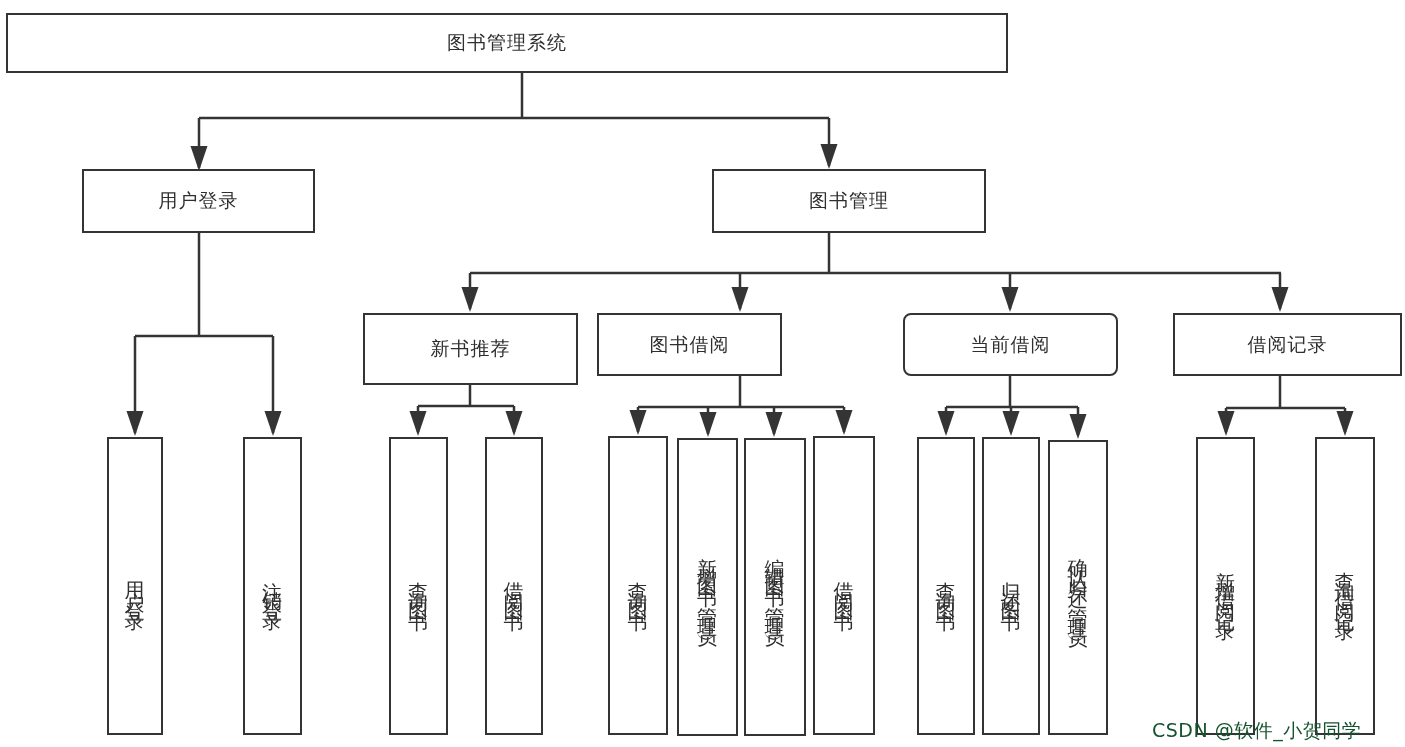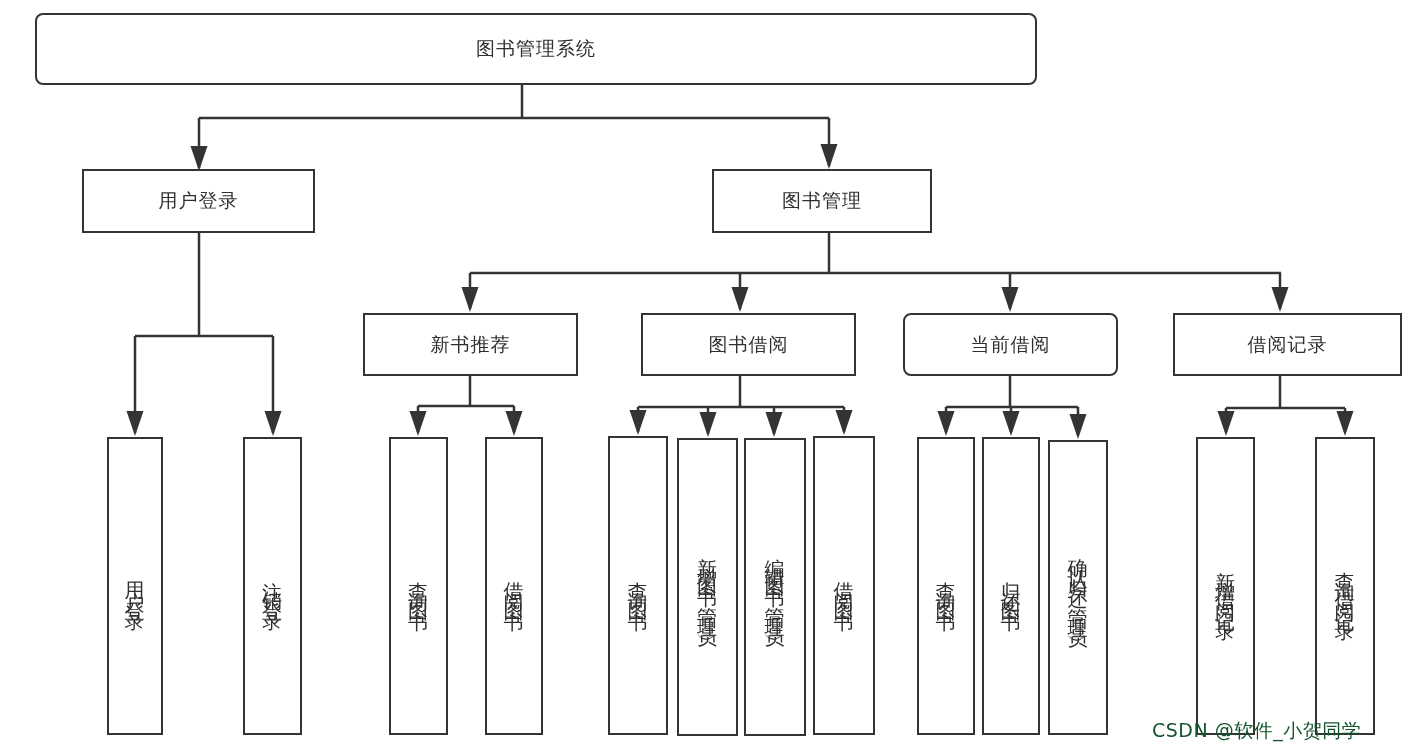--- a/index.html
+++ b/index.html
@@ -61,35 +61,35 @@
       <polygon points="765.5,412 782.5,412 774,437"></polygon>
       <polygon points="835.5,410 852.5,410 844,435"></polygon>
       <polygon points="937.5,411 954.5,411 946,436"></polygon>
       <polygon points="1002.5,411 1019.5,411 1011,436"></polygon>
       <polygon points="1069.5,414 1086.5,414 1078,439"></polygon>
       <polygon points="1217.5,411 1234.5,411 1226,436"></polygon>
       <polygon points="1336.5,411 1353.5,411 1345,436"></polygon>
     </g>
   </svg>
 
-  <div class="node h" style="left:35px;top:13px;width:1002px;height:72px;border-radius:8px;">
+  <div class="node h" style="left:6px;top:13px;width:1002px;height:60px;">
     <span>图书管理系统</span>
   </div>
 
   <div class="node h" style="left:82px;top:169px;width:233px;height:64px;">
     <span>用户登录</span>
   </div>
-  <div class="node h" style="left:712px;top:169px;width:220px;height:64px;">
+  <div class="node h" style="left:712px;top:169px;width:274px;height:64px;">
     <span>图书管理</span>
   </div>
 
-  <div class="node h" style="left:363px;top:313px;width:215px;height:63px;">
+  <div class="node h" style="left:363px;top:313px;width:215px;height:72px;">
     <span>新书推荐</span>
   </div>
-  <div class="node h" style="left:641px;top:313px;width:215px;height:63px;">
+  <div class="node h" style="left:597px;top:313px;width:185px;height:63px;">
     <span>图书借阅</span>
   </div>
   <div class="node h" style="left:903px;top:313px;width:215px;height:63px;border-radius:8px;">
     <span>当前借阅</span>
   </div>
   <div class="node h" style="left:1173px;top:313px;width:229px;height:63px;">
     <span>借阅记录</span>
   </div>
 
   <div class="node v" style="left:107px;top:437px;width:56px;height:298px;">

